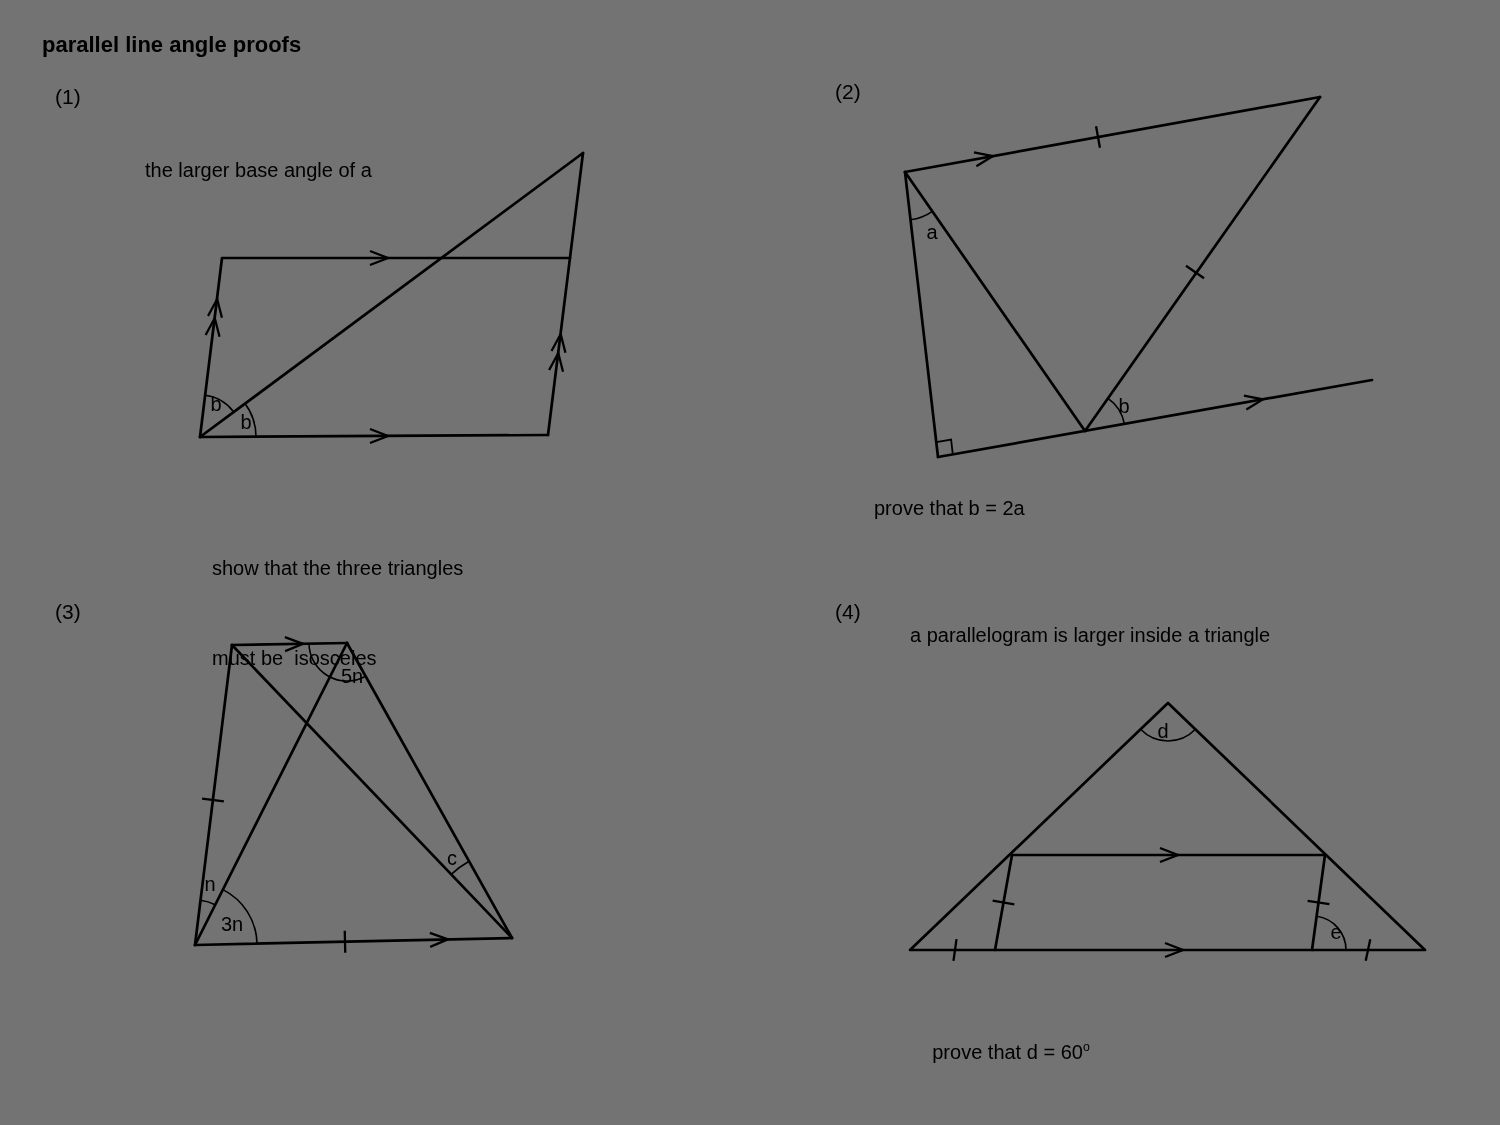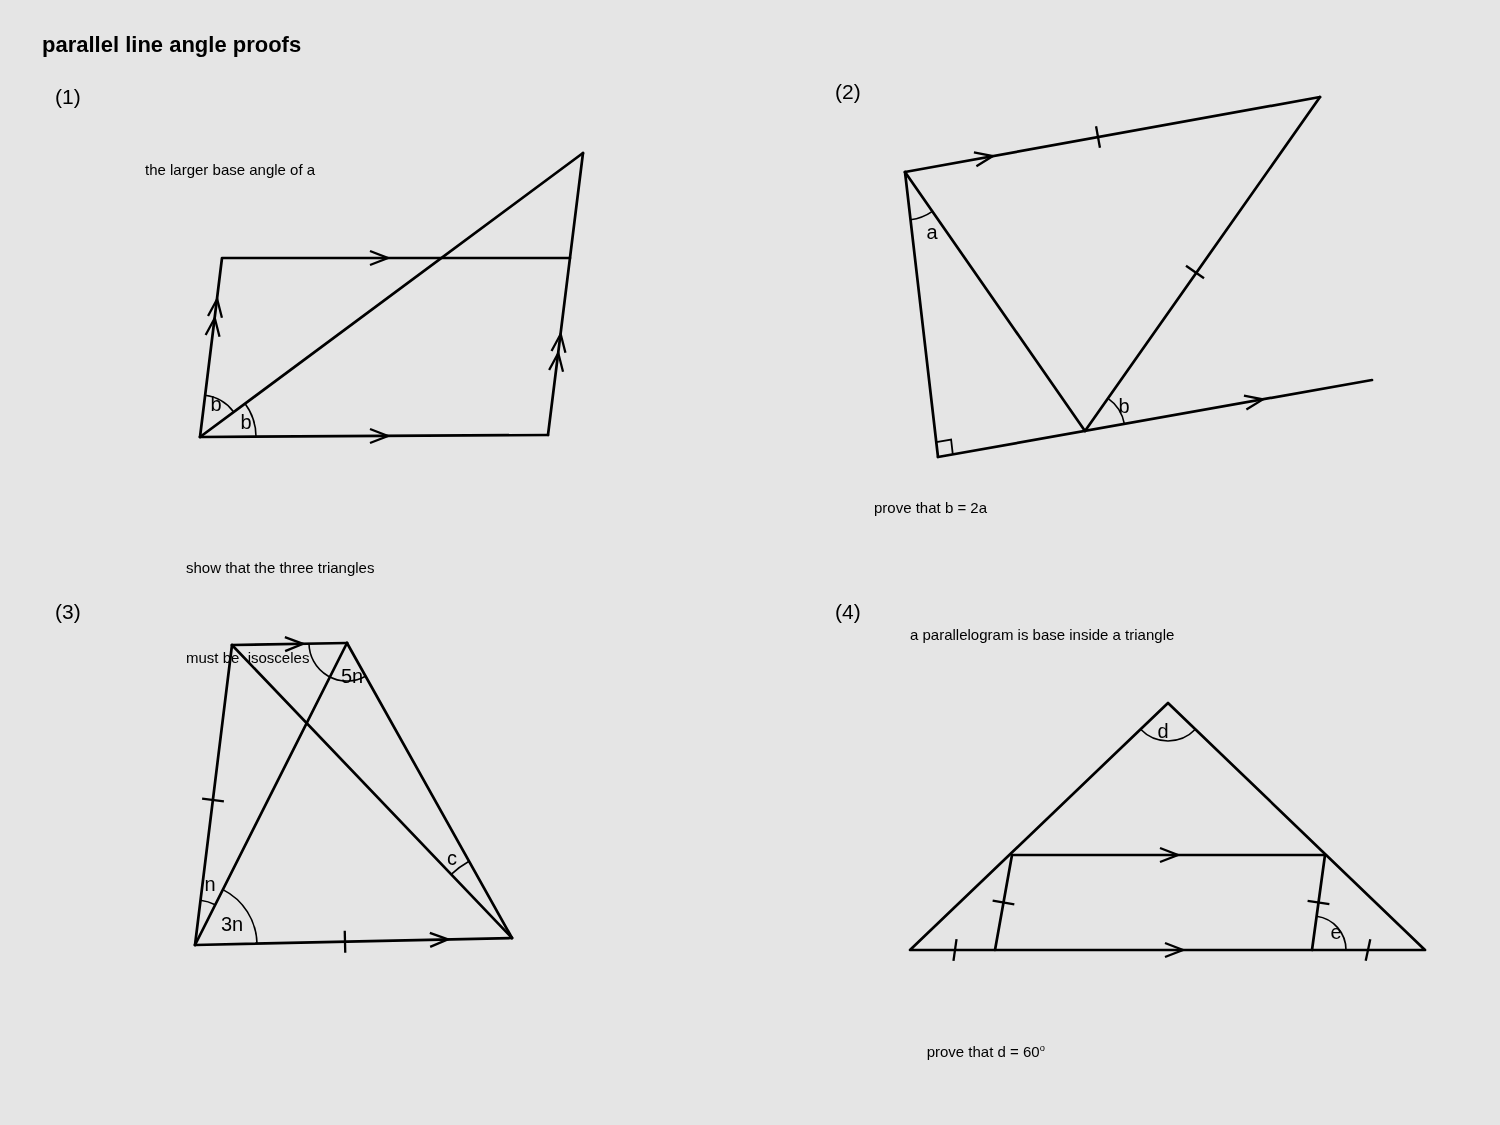--- a/index.html
+++ b/index.html
@@ -1,19 +1,19 @@
 <!DOCTYPE html>
 <html><head>
 <meta charset="utf-8">
 <style>
   * { margin:0; padding:0; box-sizing:border-box; }
   html,body { background:#ffffff; }
   body { font-family:"Liberation Sans", sans-serif; color:#000; }
-  .page { position:relative; width:1500px; height:1125px; background:#e5e5e5; overflow:hidden; }
-  .txt { position:absolute; font-size:15px; line-height:30px; white-space:pre; color:#000; }
+  .page { position:relative; width:1500px; height:1125px; background:#737373; overflow:hidden; }
+  .txt { position:absolute; font-size:20px; line-height:30px; white-space:pre; color:#000; }
   .title { font-weight:bold; font-size:22px; }
   .pnum { font-size:21px; }
   .diagram { position:absolute; }
   .diagram line, .diagram path { stroke:#000; fill:none; }
   .shape line, .shape path { stroke-width:2.7; stroke-linecap:round; stroke-linejoin:round; }
   .arrow { stroke-width:2.3; stroke-linejoin:miter; }
   .tick  { stroke-width:2.3; }
   .arc   { stroke-width:1.6; }
   .ra    { stroke-width:1.8; }
   .diagram text { font-family:"Liberation Sans", sans-serif; font-size:20px; fill:#000; stroke:none; text-anchor:middle; }
@@ -43,21 +43,21 @@
     <path class="arrow" d="M-10,-7 L8,0 L-10,7" transform="translate(33.8,186) rotate(-83)"></path>
     <path class="arrow" d="M-10,-7 L8,0 L-10,7" transform="translate(36.2,167) rotate(-83)"></path>
     <path class="arrow" d="M-10,-7 L8,0 L-10,7" transform="translate(377.3,221) rotate(-83)"></path>
     <path class="arrow" d="M-10,-7 L8,0 L-10,7" transform="translate(379.7,202) rotate(-83)"></path>
     <path class="arc" d="M25.1,255.3 A42,42 0 0 1 53.7,272"></path>
     <path class="arc" d="M65,263.6 A56,56 0 0 1 76,296.7"></path>
     <text x="36" y="271">b</text>
     <text x="66" y="289">b</text>
   </svg>
 
-  <div class="txt" style="left:186px; top:493px;">
+  <div class="txt" style="left:212px; top:493px;">
     <div>show that the three triangles</div>
     <div>must be  isosceles</div>
   </div>
 
   <div class="txt pnum" style="left:835px; top:77px;">(2)</div>
 
   <svg class="diagram" style="left:890px; top:80px;" width="500" height="400" viewBox="0 0 500 400">
     <g class="shape">
       <line x1="15" y1="92" x2="430" y2="17"></line>
       <line x1="430" y1="17" x2="195" y2="351"></line>
@@ -98,21 +98,21 @@
     <path class="arc" d="M42.9,259.6 A62,62 0 0 1 77,313.6"></path>
     <path class="arc" d="M271.2,244.4 A88,88 0 0 1 289.1,231.2"></path>
     <text x="172" y="53">5n</text>
     <text x="30" y="261">n</text>
     <text x="52" y="301">3n</text>
     <text x="272" y="235">c</text>
   </svg>
 
 
   <div class="txt pnum" style="left:835px; top:597px;">(4)</div>
-  <div class="txt" style="left:910px; top:620px;">a parallelogram is base inside a triangle</div>
+  <div class="txt" style="left:910px; top:620px;">a parallelogram is larger inside a triangle</div>
 
   <svg class="diagram" style="left:900px; top:690px;" width="540" height="280" viewBox="0 0 540 280">
     <g class="shape">
       <path d="M10,260 L268,13 L525,260 Z"></path>
       <path d="M95,260 L112,165 L425,165 L412,260"></path>
     </g>
     <path class="arrow" d="M-10,-7 L8,0 L-10,7" transform="translate(270,165)"></path>
     <path class="arrow" d="M-10,-7 L8,0 L-10,7" transform="translate(275,260)"></path>
     <line class="tick" x1="0" y1="-11" x2="0" y2="11" transform="translate(103.5,212.5) rotate(100)"></line>
     <line class="tick" x1="0" y1="-11" x2="0" y2="11" transform="translate(418.5,212.5) rotate(98)"></line>

